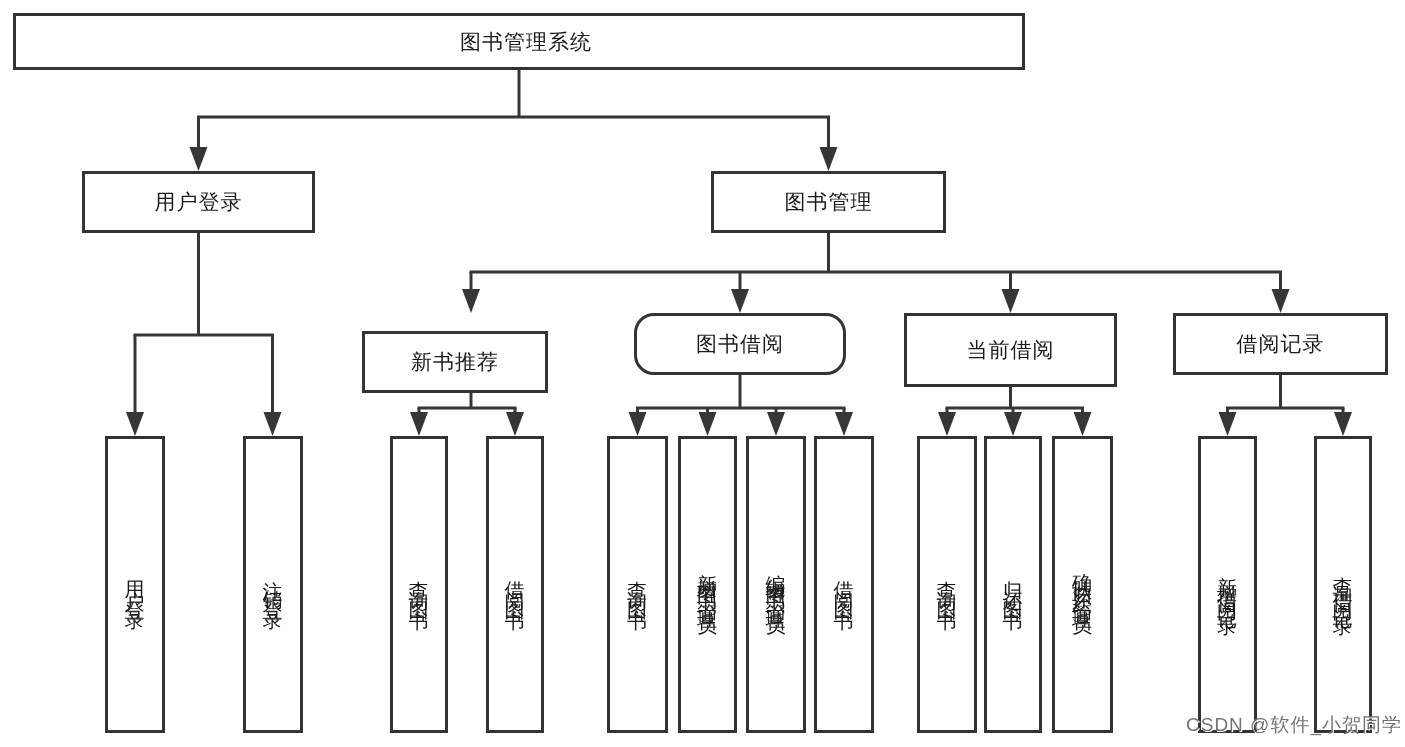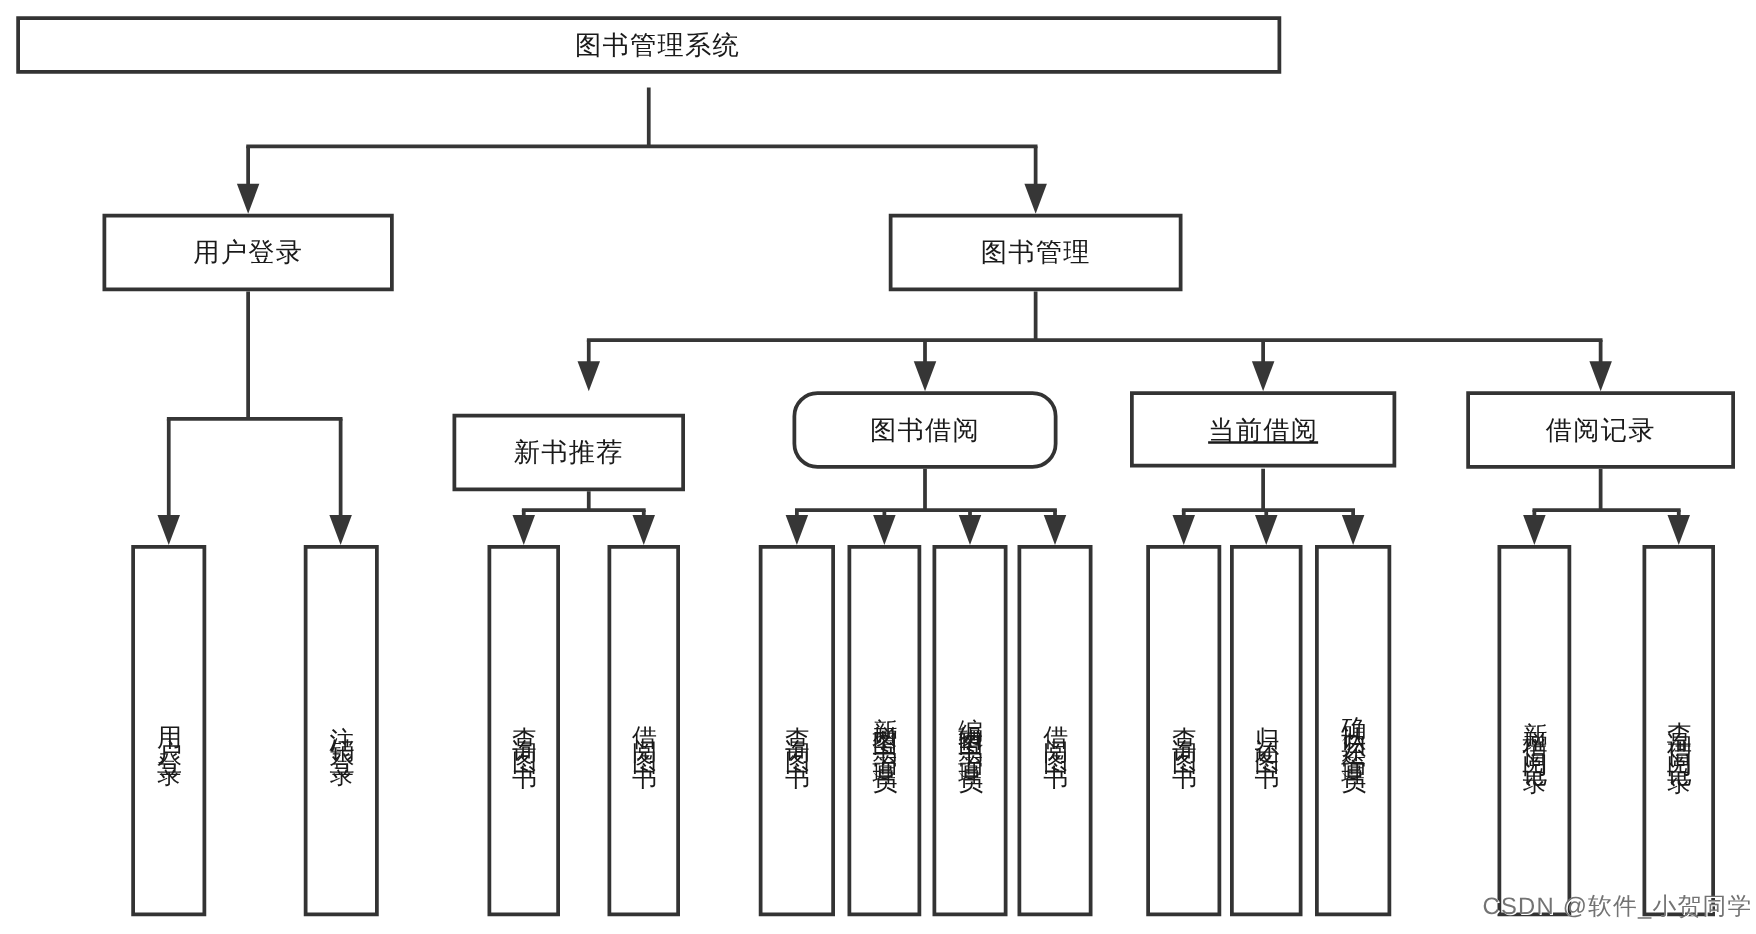--- a/index.html
+++ b/index.html
@@ -120,38 +120,38 @@
       <path d="M767 412 H785 L776 436 Z"></path>
       <path d="M835 412 H853 L844 436 Z"></path>
       <path d="M938 412 H956 L947 436 Z"></path>
       <path d="M1004 412 H1022 L1013 436 Z"></path>
       <path d="M1073.5 412 H1091.5 L1082.5 436 Z"></path>
       <path d="M1218.5 412 H1236.5 L1227.5 436 Z"></path>
       <path d="M1334 412 H1352 L1343 436 Z"></path>
     </g>
   </svg>
 
-  <div class="node" style="left:13px; top:13px; width:1012px; height:46px;padding-left:14px;">
+  <div class="node" style="left:13px; top:13px; width:1012px; height:57px;padding-left:14px;">
     <span>图书管理系统</span>
   </div>
 
   <div class="node" style="left:82px; top:171px; width:233px; height:62px;">
     <span>用户登录</span>
   </div>
   <div class="node" style="left:711px; top:171px; width:235px; height:62px;text-align:right;">
     <span>图书管理</span>
   </div>
 
   <div class="node" style="left:362px; top:331px; width:186px; height:62px;">
     <span>新书推荐</span>
   </div>
   <div class="node" style="left:634px; top:313px; width:212px; height:62px;border-radius:20px;">
     <span>图书借阅</span>
   </div>
-  <div class="node" style="left:904px; top:313px; width:213px; height:61px;text-decoration:underline;">
+  <div class="node" style="left:904px; top:313px; width:213px; height:74px;">
     <span>当前借阅</span>
   </div>
   <div class="node" style="left:1173px; top:313px; width:215px; height:62px;">
     <span>借阅记录</span>
   </div>
 
   <div class="node vnode" style="left:105px; top:436px; width:60px; height:297px;">
     <span class="vlabel">用户登录</span>
   </div>
   <div class="node vnode" style="left:243px; top:436px; width:60px; height:297px;">

